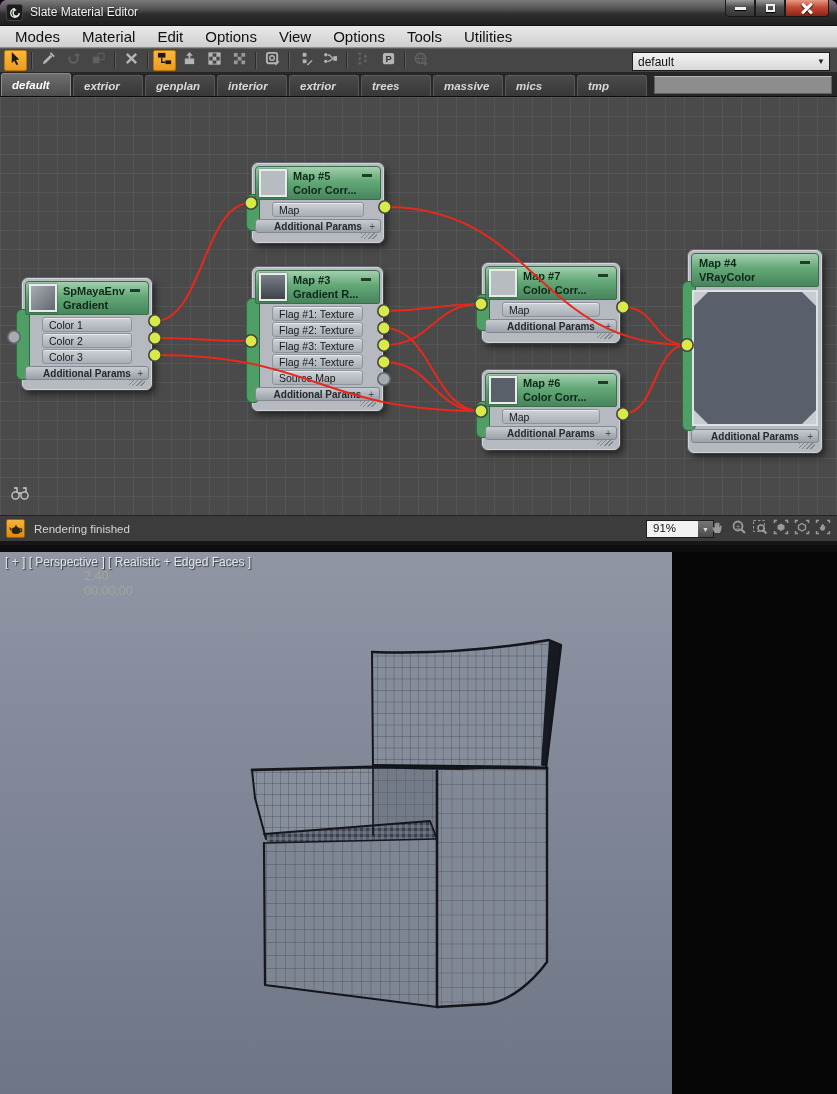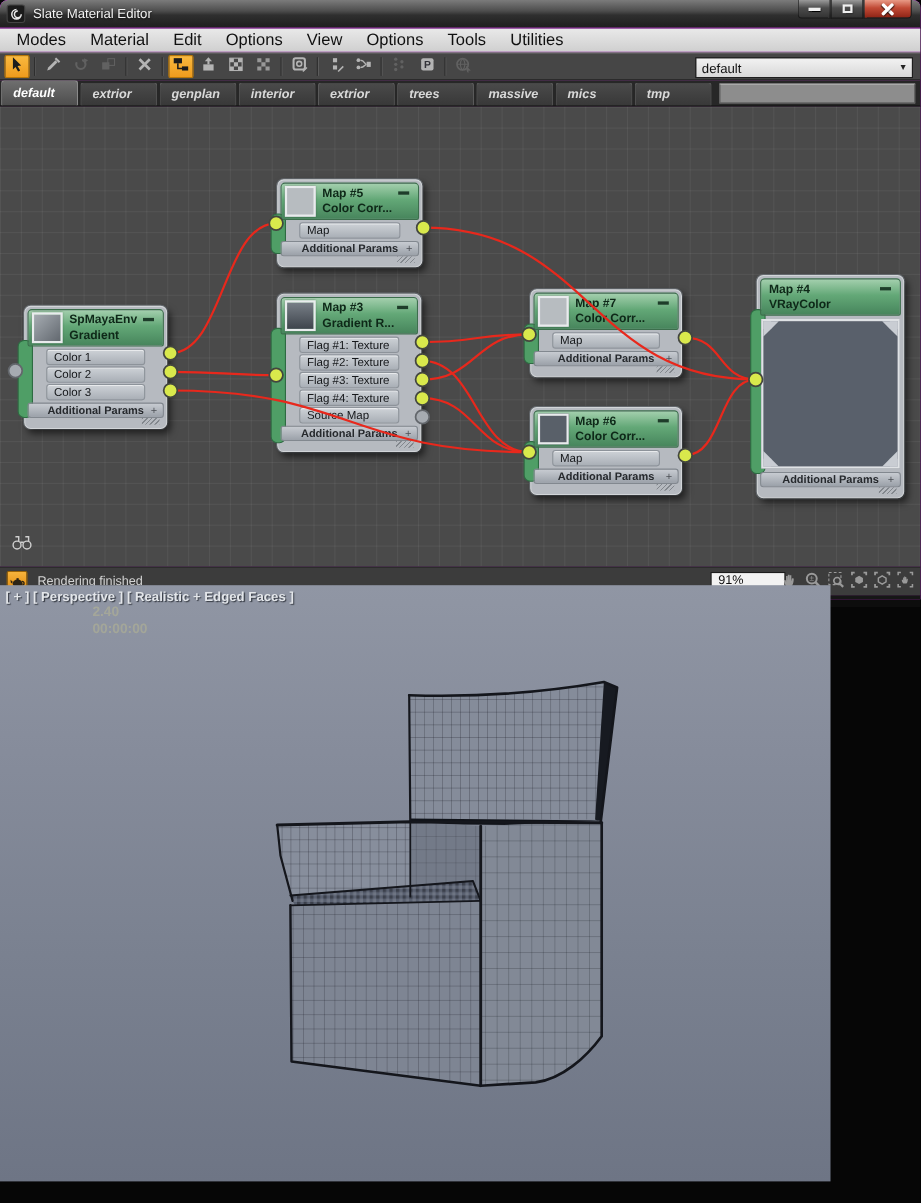--- a/index.html
+++ b/index.html
@@ -93,33 +93,33 @@
   .pc.tl { left:0; top:0; border-top-color:#c9cdd3; border-left-color:#c9cdd3; }
   .pc.tr { right:0; top:0; border-top-color:#c9cdd3; border-right-color:#c9cdd3; }
   .pc.bl { left:0; bottom:0; border-bottom-color:#c9cdd3; border-left-color:#c9cdd3; }
   .pc.br { right:0; bottom:0; border-bottom-color:#c9cdd3; border-right-color:#c9cdd3; }
 
   .statusbar { position:relative; height:26px; background:#3c3c3c; border-top:1px solid #232323; display:flex; align-items:center; }
   .teapot { width:19px; height:19px; margin-left:6px; background:linear-gradient(#f6b33c,#e08a0e); border:1px solid #9c6405;
     border-radius:2px; display:flex; align-items:center; justify-content:center; }
   .status-msg { margin-left:9px; font-size:11.5px; color:#d4d4d4; }
   .zoom-ctrl { position:absolute; left:646px; top:4px; width:68px; height:18px; display:flex;
-    border:1px solid #1c1c1c;flex-direction:column; }
+    border:1px solid #1c1c1c; }
   .zoom-ctrl .val { flex:1; background:#f2f2f2; font-size:11.5px; color:#111; padding:1px 0 0 6px; }
   .zoom-ctrl .zbtn { width:15px; background:linear-gradient(#777,#4a4a4a); color:#ddd; font-size:7px;
     display:flex; align-items:center; justify-content:center; }
   .navicons { position:absolute; right:4px; top:3px; display:flex; }
   .nbtn { width:20px; height:20px; margin-left:1px; display:flex; align-items:center; justify-content:center; color:#9a9a9a; }
   .nbtn svg { width:16px; height:16px; }
   .winframe-bottom { height:4px; background:#161616; }
 
   
   .gap { position:absolute; left:0; top:545px; width:837px; height:7px; background:#0d0d0d; }
-  .viewport { position:absolute; left:0; top:532px; width:755px; height:542px;
-    background:linear-gradient(180deg,#9096a4 0%,#868c9b 28%,#7a8190 62%,#6e7585 100%); overflow:hidden;font-weight:bold; }
+  .viewport { position:absolute; left:0; top:552px; width:672px; height:542px;
+    background:linear-gradient(180deg,#9096a4 0%,#868c9b 28%,#7a8190 62%,#6e7585 100%); overflow:hidden; }
   .chair { position:absolute; left:0; top:0; }
   .vp-label { position:absolute; left:5px; top:3px; font-size:12px; color:#e3e6ea;
     text-shadow:1px 1px 1px rgba(40,44,52,.9); }
   .vp-stats { position:absolute; left:84px; top:17px; font-size:12.5px; line-height:15px; color:rgba(200,198,140,.38); }
 </style>
 </head>
 <body>
 
 <div class="stage">
 

